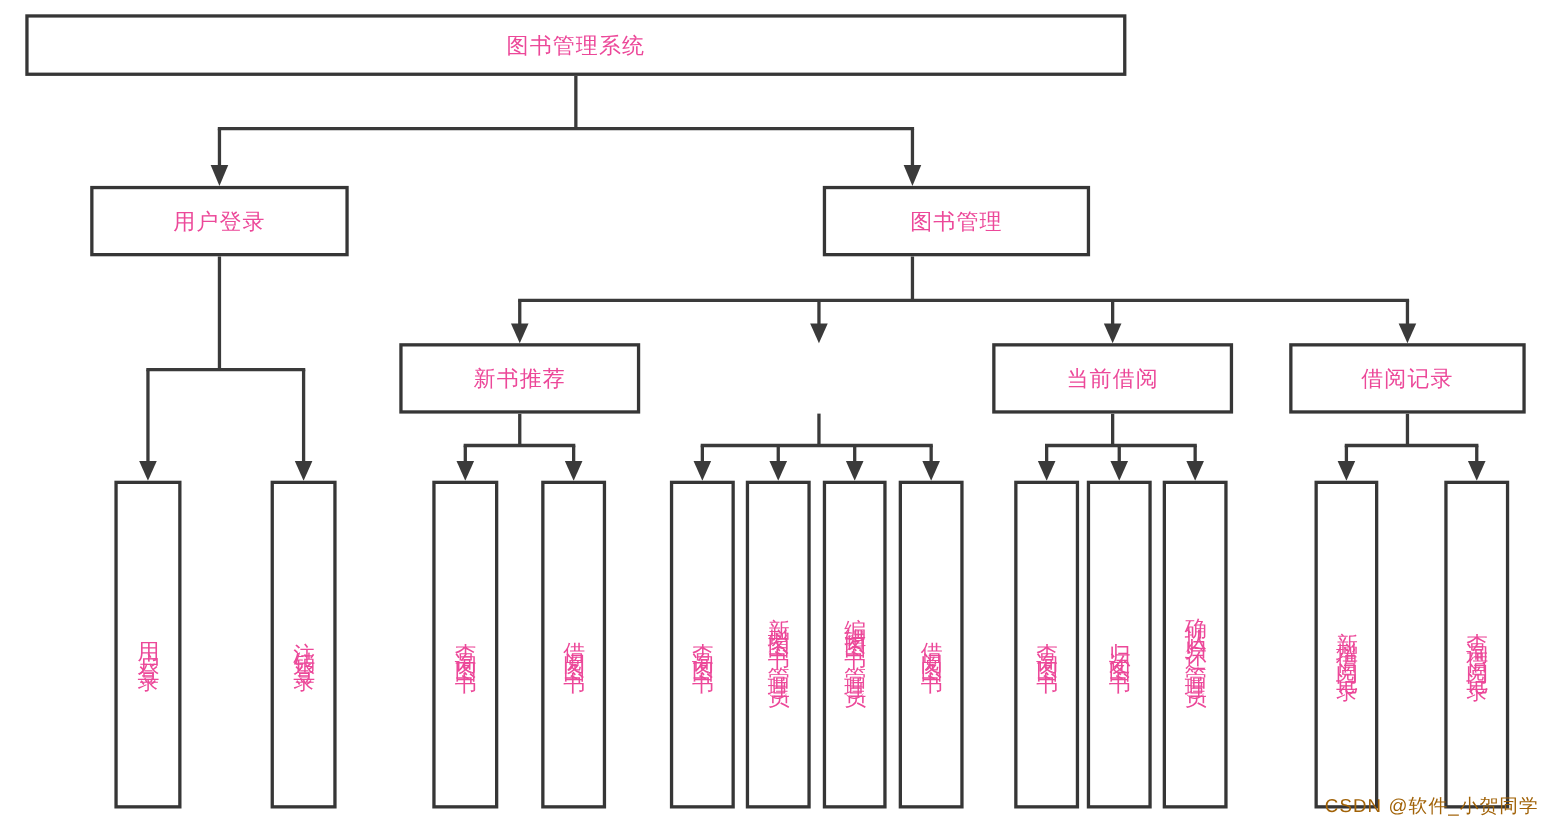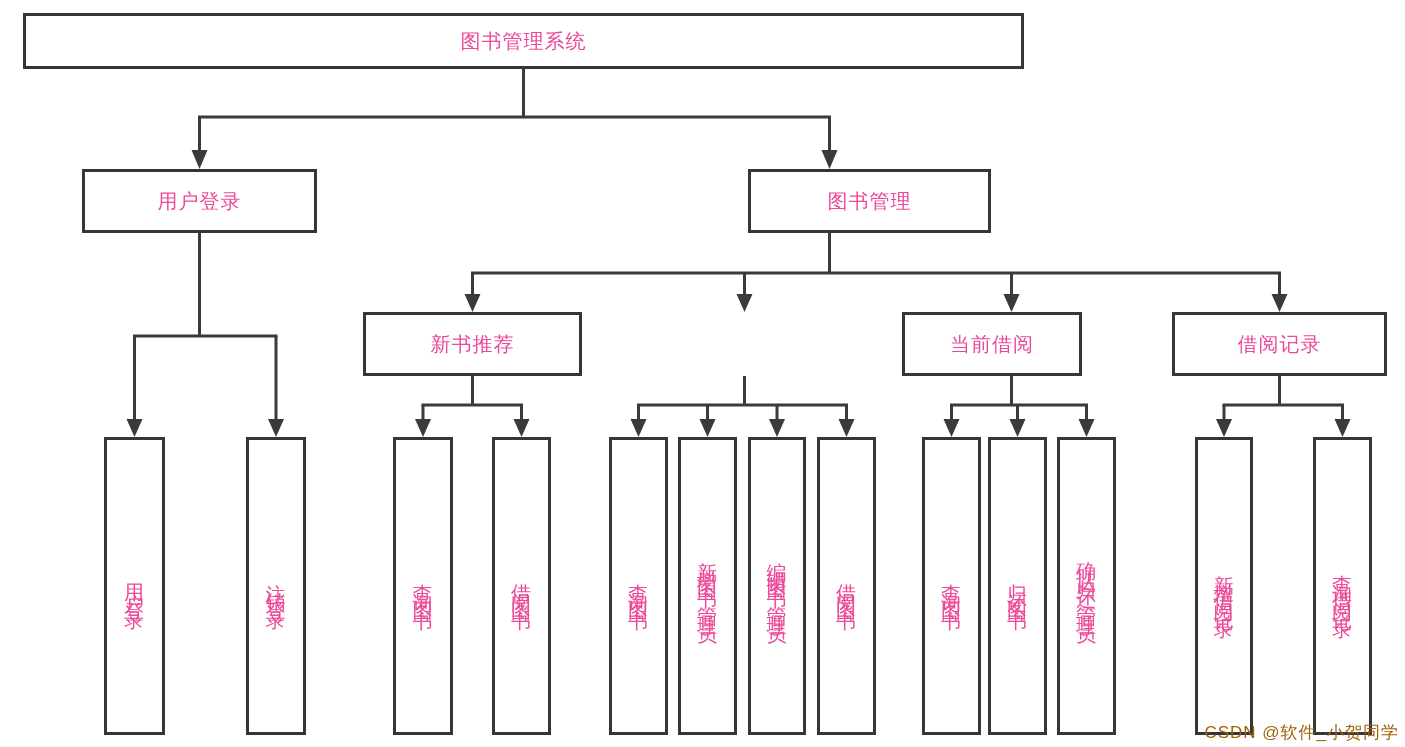--- a/index.html
+++ b/index.html
@@ -106,21 +106,21 @@
     <path class="wire" d="M1342.5 405 V420"></path>
     <polygon class="arrow" points="1334.5,419 1350.5,419 1342.5,437"></polygon>
   </svg>
 
   <div class="node hnode" style="left:23px;top:13px;width:1001px;height:56px;">图书管理系统</div>
 
   <div class="node hnode" style="left:82px;top:169px;width:235px;height:64px;">用户登录</div>
   <div class="node hnode" style="left:712px;top:169px;width:243px;height:64px;margin-left:36px;">图书管理</div>
 
   <div class="node hnode" style="left:363px;top:312px;width:219px;height:64px;">新书推荐</div>
-  <div class="node hnode" style="left:902px;top:312px;width:180px;height:64px;">当前借阅</div>
+  <div class="node hnode" style="left:902px;top:312px;width:219px;height:64px;">当前借阅</div>
   <div class="node hnode" style="left:1172px;top:312px;width:215px;height:64px;">借阅记录</div>
 
   <div class="node vnode" style="left:104px;top:437px;width:61px;height:298px;">用户登录</div>
   <div class="node vnode" style="left:246px;top:437px;width:60px;height:298px;">注销登录</div>
 
   <div class="node vnode" style="left:393px;top:437px;width:60px;height:298px;">查询图书</div>
   <div class="node vnode" style="left:492px;top:437px;width:59px;height:298px;">借阅图书</div>
 
   <div class="node vnode" style="left:609px;top:437px;width:59px;height:298px;">查询图书</div>
   <div class="node vnode" style="left:678px;top:437px;width:59px;height:298px;">新增图书（管理员）</div>

